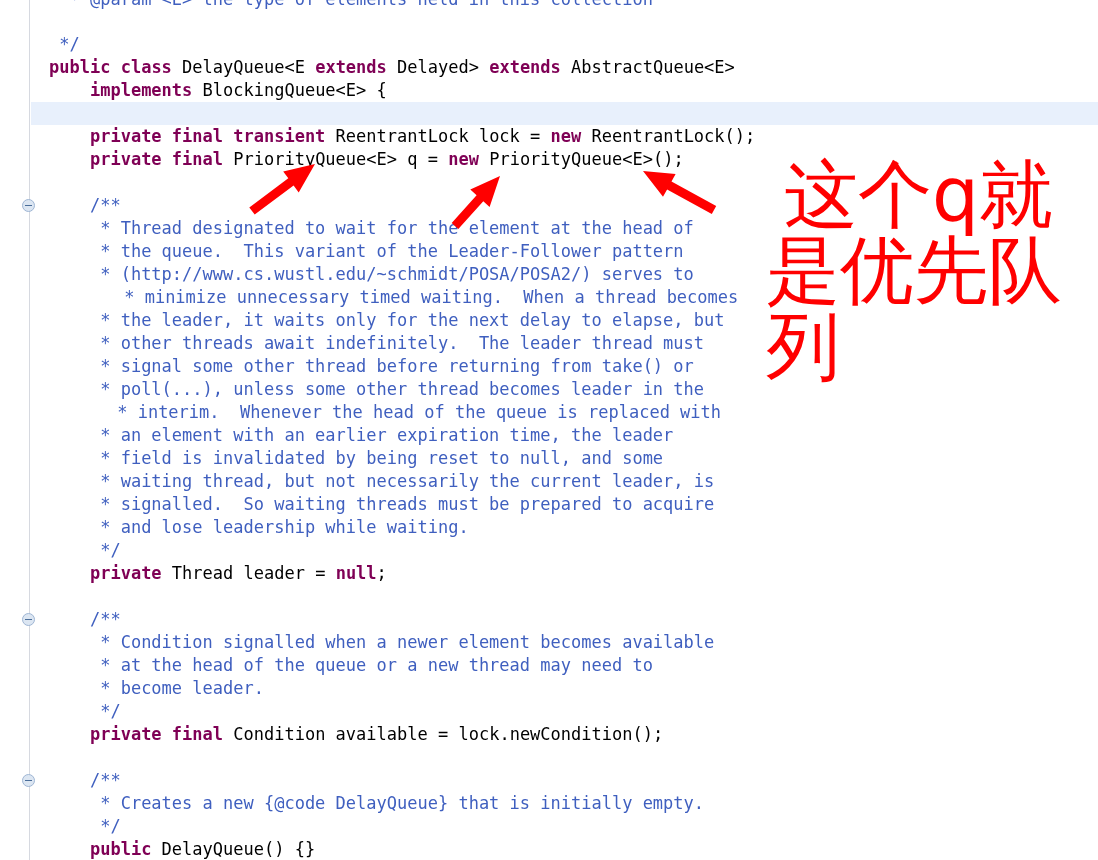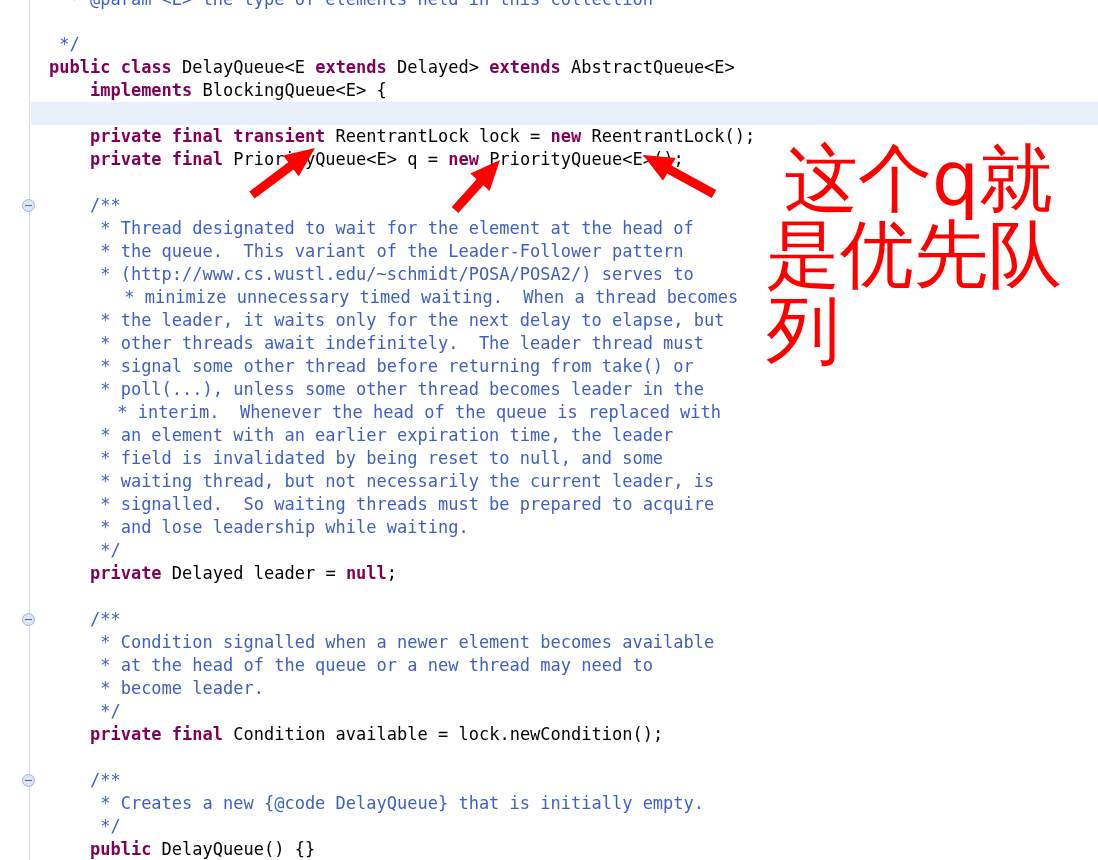--- a/index.html
+++ b/index.html
@@ -89,21 +89,21 @@
   
   .kw   { color: #7f0055; font-weight: bold; }
   .cmt  { color: #3f5fbf; }
   .var  { color: #000000; }
   .plain{ color: #000000; }
 
   
   #annotations {
     position: absolute;
     left: 0;
-    top: 0;
+    top: 16px;
     width: 1098px;
     height: 770px;
     z-index: 5;
     pointer-events: none;
   }
 
   .cn-note {
     position: absolute;
     color: #ff0000;
     font-family: "DejaVu Sans", "Liberation Sans", sans-serif;
@@ -143,21 +143,21 @@
       <div class="line" style="top: 355px;"><span class="txt"><span class="plain">     </span><span class="cmt">* signal some other thread before returning from take() or</span></span></div>
       <div class="line" style="top: 332px;"><span class="txt"><span class="plain">     </span><span class="cmt">* other threads await indefinitely.  The leader thread must</span></span></div>
       <div class="line" style="top: 378px;"><span class="txt"><span class="plain">     </span><span class="cmt">* poll(...), unless some other thread becomes leader in the</span></span></div>
       <div class="line" style="top: 401px; padding-left: 17px;"><span class="txt"><span class="plain">     </span><span class="cmt">* interim.  Whenever the head of the queue is replaced with</span></span></div>
       <div class="line" style="top: 424px;"><span class="txt"><span class="plain">     </span><span class="cmt">* an element with an earlier expiration time, the leader</span></span></div>
       <div class="line" style="top: 447px;"><span class="txt"><span class="plain">     </span><span class="cmt">* field is invalidated by being reset to null, and some</span></span></div>
       <div class="line" style="top: 470px;"><span class="txt"><span class="plain">     </span><span class="cmt">* waiting thread, but not necessarily the current leader, is</span></span></div>
       <div class="line" style="top: 493px;"><span class="txt"><span class="plain">     </span><span class="cmt">* signalled.  So waiting threads must be prepared to acquire</span></span></div>
       <div class="line" style="top: 516px;"><span class="txt"><span class="plain">     </span><span class="cmt">* and lose leadership while waiting.</span></span></div>
       <div class="line" style="top: 539px;"><span class="txt"><span class="plain">     </span><span class="cmt">*/</span></span></div>
-      <div class="line" style="top: 562px;"><span class="txt"><span class="plain">    </span><span class="kw">private</span><span class="plain"> Delayed </span><span class="var">leader</span><span class="plain"> = </span><span class="kw">null</span><span class="plain">;</span></span></div>
+      <div class="line" style="top: 562px;"><span class="txt"><span class="plain">    </span><span class="kw">private</span><span class="plain"> Thread </span><span class="var">leader</span><span class="plain"> = </span><span class="kw">null</span><span class="plain">;</span></span></div>
       <div class="line" style="top: 585px;"><span class="txt"><span class="plain"></span></span></div>
       <div class="line" style="top: 608px;"><span class="txt"><span class="plain">    </span><span class="cmt">/**</span></span></div>
       <div class="line" style="top: 631px;"><span class="txt"><span class="plain">     </span><span class="cmt">* Condition signalled when a newer element becomes available</span></span></div>
       <div class="line" style="top: 654px;"><span class="txt"><span class="plain">     </span><span class="cmt">* at the head of the queue or a new thread may need to</span></span></div>
       <div class="line" style="top: 677px;"><span class="txt"><span class="plain">     </span><span class="cmt">* become leader.</span></span></div>
       <div class="line" style="top: 700px;"><span class="txt"><span class="plain">     </span><span class="cmt">*/</span></span></div>
       <div class="line" style="top: 723px;"><span class="txt"><span class="plain">    </span><span class="kw">private final</span><span class="plain"> Condition </span><span class="var">available</span><span class="plain"> = </span><span class="var">lock</span><span class="plain">.newCondition();</span></span></div>
       <div class="line" style="top: 746px;"><span class="txt"><span class="plain"></span></span></div>
       <div class="line" style="top: 769px;"><span class="txt"><span class="plain">    </span><span class="cmt">/**</span></span></div>
       <div class="line" style="top: 792px;"><span class="txt"><span class="plain">     </span><span class="cmt">* Creates a new {@code DelayQueue} that is initially empty.</span></span></div>

